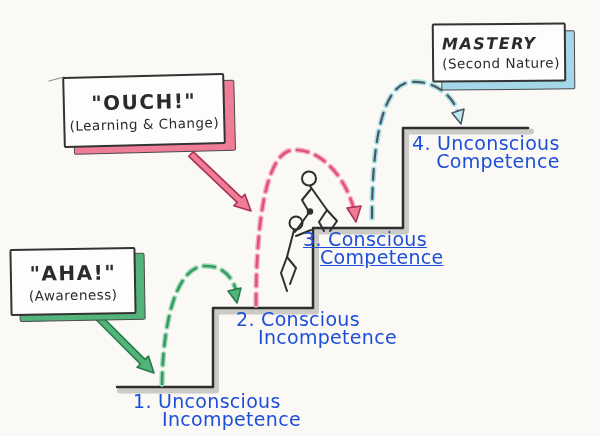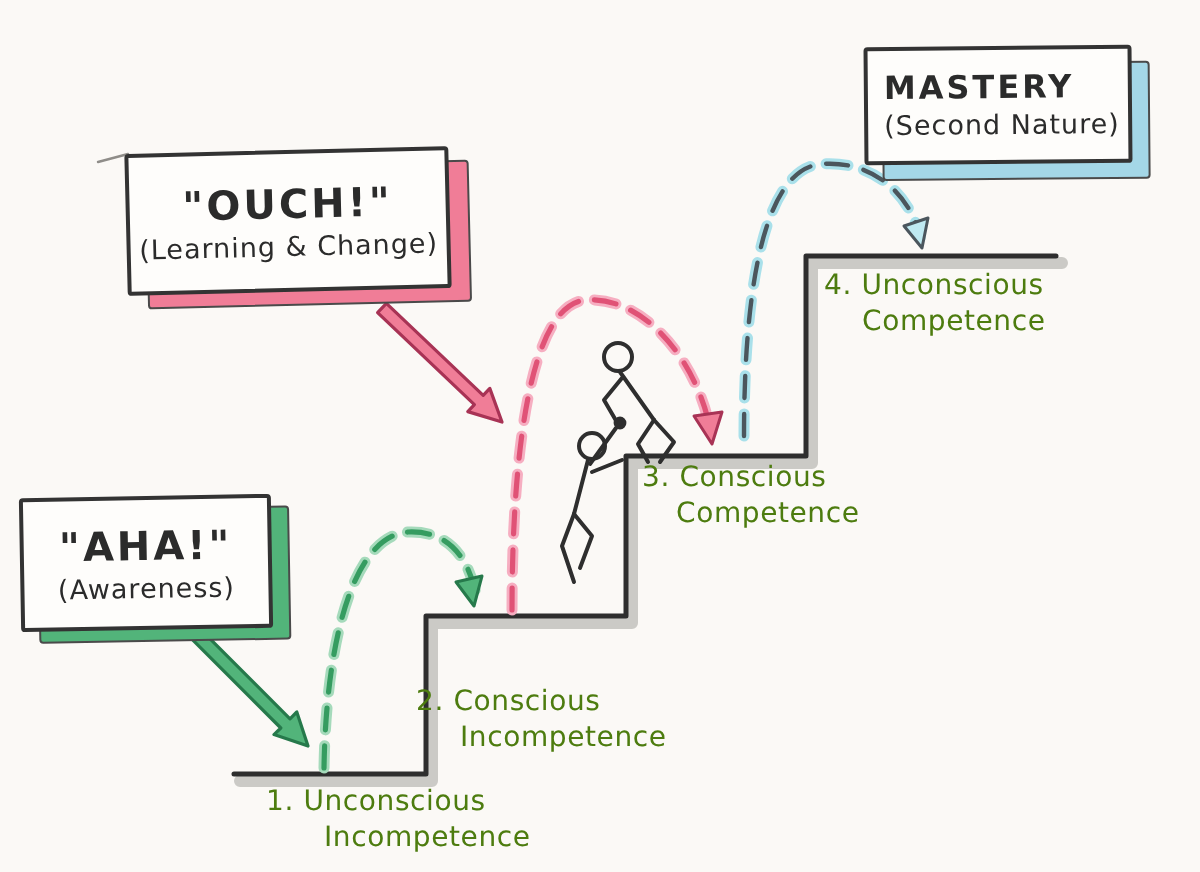--- a/index.html
+++ b/index.html
@@ -32,33 +32,33 @@
   .callout .subtitle{
     font-size:13.5px;letter-spacing:.5px;color:#2b2b2b;white-space:nowrap;
   }
   #callout-aha{left:10px;top:248px;width:126px;height:67px;transform:rotate(-1deg);}
   #callout-aha .shadow{transform:translate(9px,6px);}
   #callout-ouch{left:63px;top:75px;width:162px;height:71px;transform:rotate(-1.4deg);}
   #callout-ouch .shadow{transform:translate(10px,7px);}
   #callout-mastery{left:432px;top:23px;width:134px;height:59px;transform:rotate(-0.5deg);}
   #callout-mastery .shadow{transform:translate(9px,8px);}
   #callout-mastery .face{align-items:flex-start;padding-left:8px;}
-  #callout-mastery .title{font-size:16px;letter-spacing:1.5px;}
+  #callout-mastery .title{font-size:16px;letter-spacing:1.5px;font-style:italic;}
   
   .step-label{
     position:absolute;
-    font-size:14px;line-height:18px;color:#4d7c0f;
+    font-size:19px;line-height:18px;color:#1d4ed8;
     letter-spacing:.3px;white-space:nowrap;
   }
   .step-label .l2{display:block;text-align:right;}
   #step-label-1{left:133px;top:392px;}
   #step-label-1 .l2{margin-left:29px;}
-  #step-label-2{left:208px;top:310px;margin-top:32px;}
+  #step-label-2{left:236px;top:310px;}
   #step-label-2 .l2{margin-left:22px;}
-  #step-label-3{left:321px;top:230px;}
+  #step-label-3{left:303px;top:230px;text-decoration:underline;}
   #step-label-3 .l2{margin-left:17px;}
   #step-label-4{left:412px;top:134px;}
   #step-label-4 .l2{margin-left:19px;}
 </style>
 </head>
 <body>
 
 <div class="stage" style="background: rgb(251, 249, 246);">
 
   <svg class="layer" width="600" height="436" viewBox="0 0 600 436">

